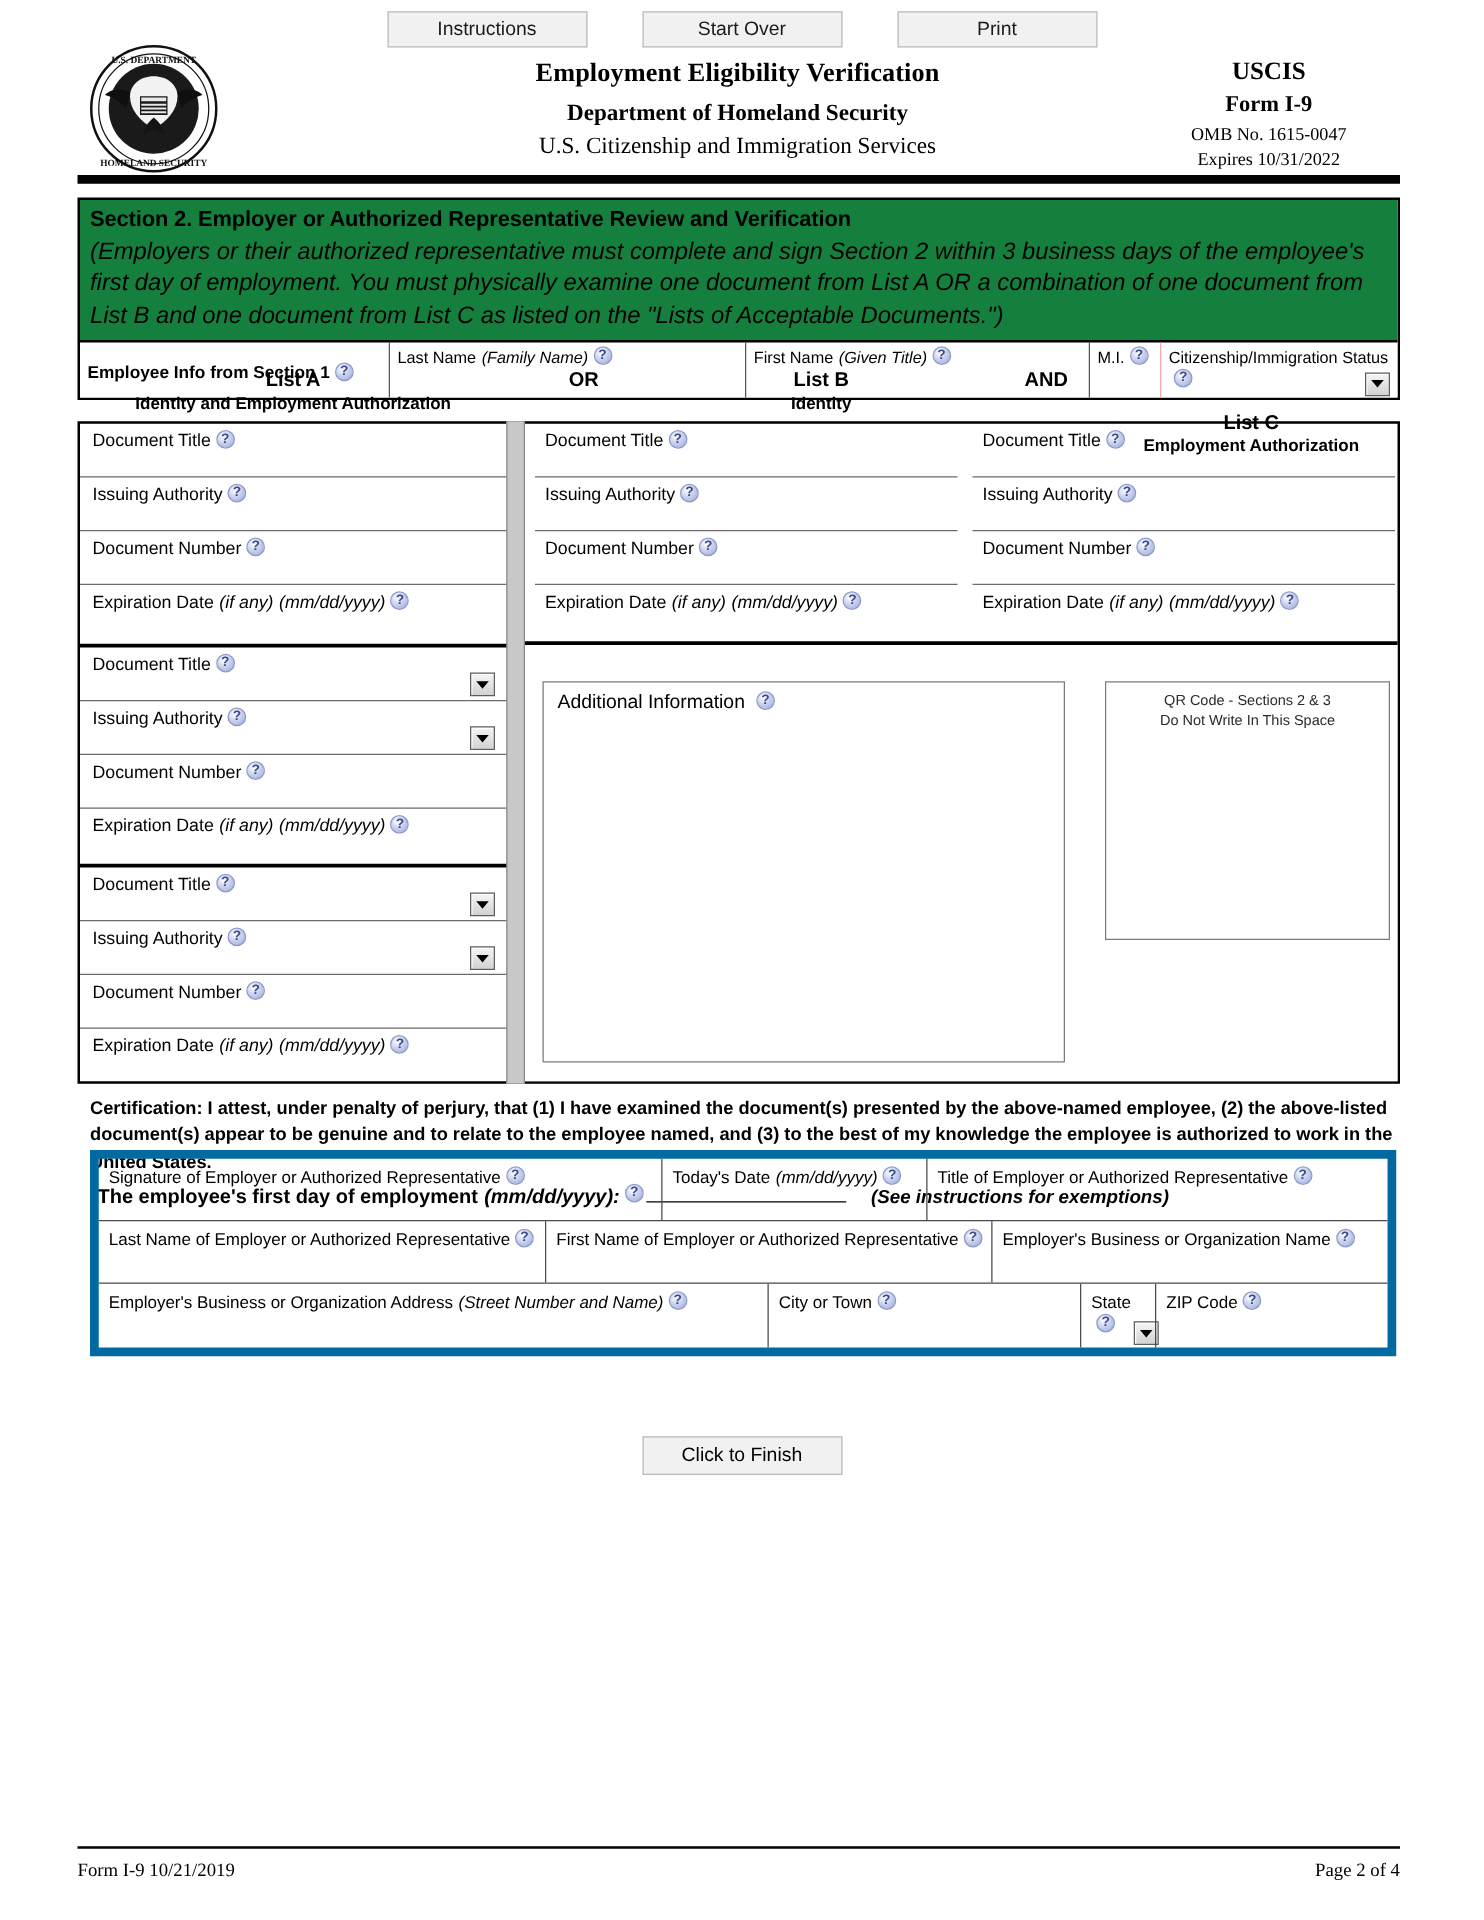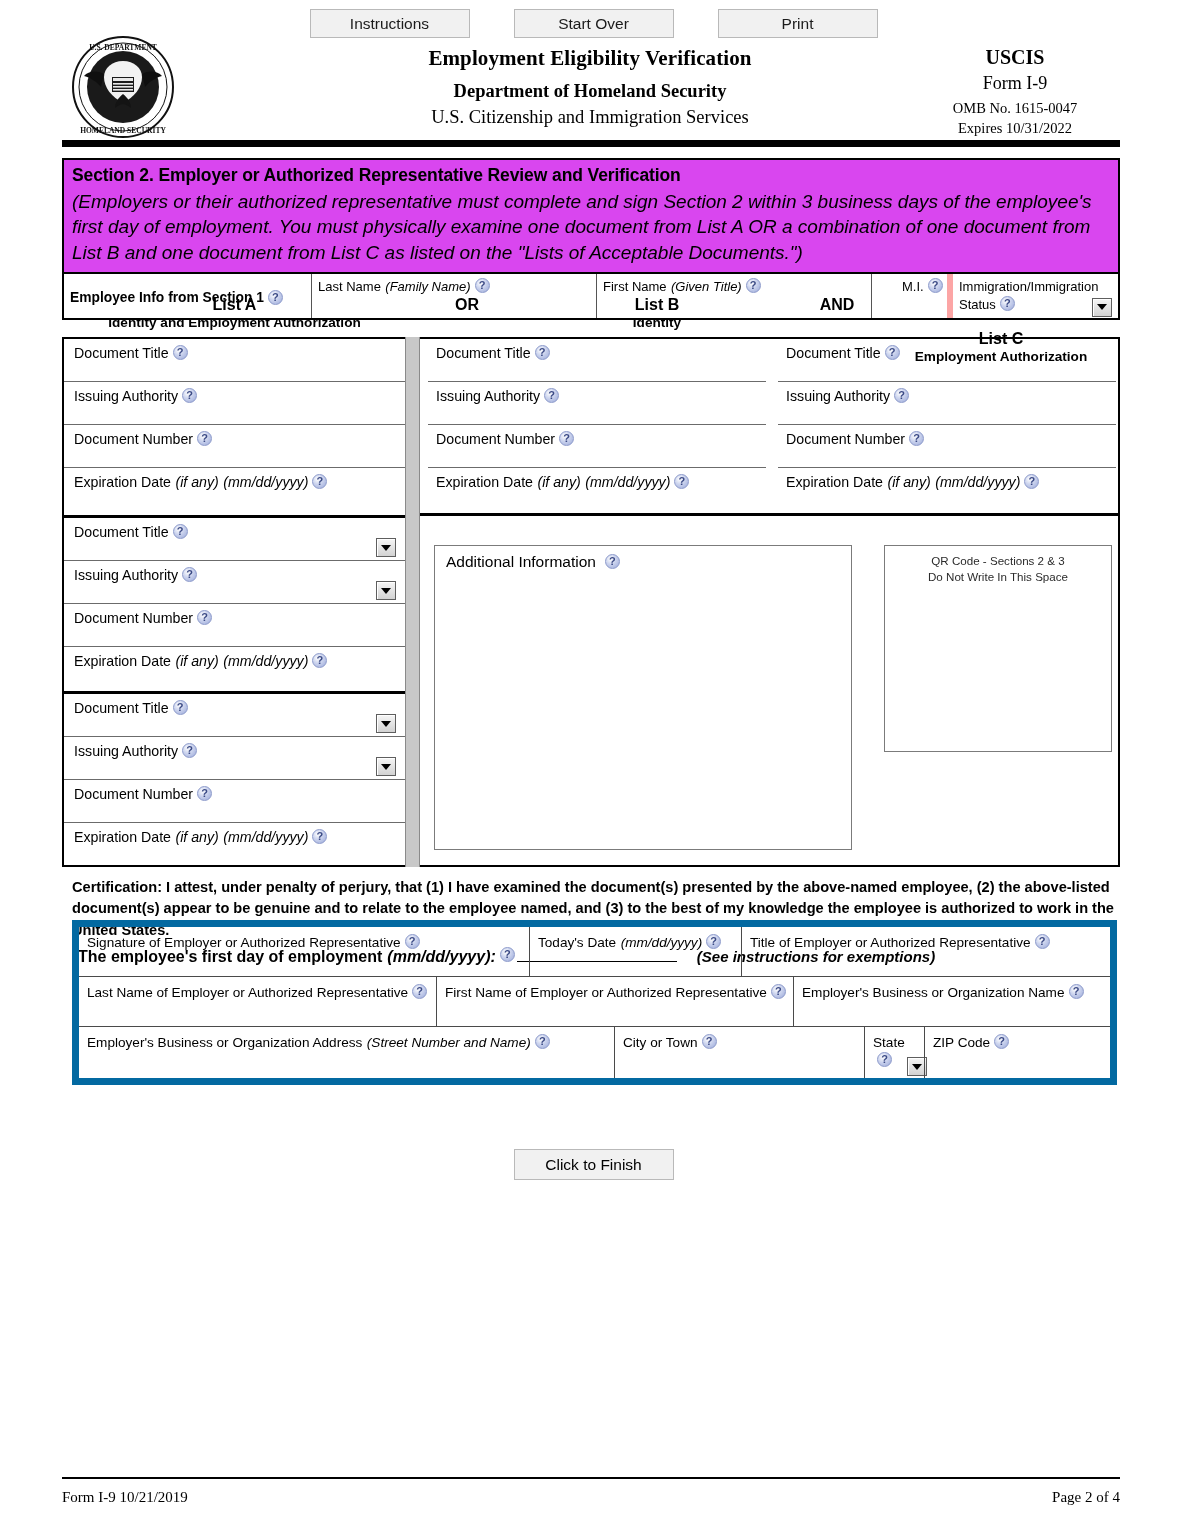--- a/index.html
+++ b/index.html
@@ -40,52 +40,52 @@
   }
   .hdr-title{ font-size:21px; font-weight:bold; letter-spacing:.1px; }
   .hdr-sub1{ font-size:18.5px; font-weight:bold; margin-top:10px;}
   .hdr-sub2{ font-size:18.5px; margin-top:5px;}
 
   .hdr-right{
     position:absolute; right:62px; top:46px; width:220px;
     text-align:center; font-family:"Liberation Serif", serif;
   }
   .hdr-uscis{ font-size:20px; font-weight:bold; }
-  .hdr-formno{ font-size:18px; font-weight:normal; margin-top:4px;}
+  .hdr-formno{ font-size:18px; font-weight:bold; margin-top:4px;}
   .hdr-omb{ font-size:14.5px; margin-top:6px;}
   .hdr-exp{ font-size:14.5px; margin-top:3px;}
 
   .blackbar{
     position:absolute; left:62px; top:140px;
     width:1058px; height:7px; background:#000;
   }
 
   
   .sec2{
     position:absolute; left:62px; top:158px; width:1058px;
     border:2px solid #000;
   }
   .sec2-grey{
-    background:#d946ef; padding:5px 8px 7px 8px;
+    background:#15803d; padding:5px 8px 7px 8px;
   }
   .sec2-title{
     font-size:17.5px; font-weight:bold; letter-spacing:-.1px;
   }
   .sec2-note{
     font-size:19px; font-style:italic; line-height:1.33; margin-top:3px;
   }
   .empinfo{
     display:flex; border-top:2px solid #000; background:#fff; height:46px;
   }
   .empinfo > div{ position:relative; padding:3px 4px 0 6px; }
   .ei-0{ width:248px; border-right:1px solid #555; display:flex; align-items:center;}
   .ei-0 .lbl{ font-size:13.8px; font-weight:bold; }
   .ei-1{ width:285px; border-right:1px solid #555;}
   .ei-2{ width:275px; border-right:1px solid #555;}
-  .ei-3{ width:57px; border-right:6px solid #fca5a5;margin-left:24px;}
+  .ei-3{ width:57px; border-right:1px solid #fca5a5;}
   .ei-4{ flex:1; }
   .ei-lbl{ font-size:13px; }
   .ital{ font-style:italic; }
 
   
   .listhead{
     position:absolute; left:62px; top:296px; width:1058px; height:40px;
   }
   .lh{ position:absolute; text-align:center; }
   .lh .t1{ font-size:16px; font-weight:bold; }
@@ -295,21 +295,21 @@
       <span class="ei-lbl ital">(Family Name)</span><span class="help"></span>
     </div>
     <div class="ei-2">
       <span class="ei-lbl">First Name</span>
       <span class="ei-lbl ital">(Given Title)</span><span class="help"></span>
     </div>
     <div class="ei-3">
       <span class="ei-lbl">M.I.</span><span class="help"></span>
     </div>
     <div class="ei-4">
-      <span class="ei-lbl">Immigration/Immigration Status</span><span class="help"></span>
+      <span class="ei-lbl">Citizenship/Immigration Status</span><span class="help"></span>
       <div class="ddbtn" style="right:6px;bottom:1px;"></div>
     </div>
   </div>
 </div>
 
 <div class="listhead">
   <div class="lh lh-a">
     <div class="t1">List A</div>
     <div class="t2">Identity and Employment Authorization</div>
   </div>

